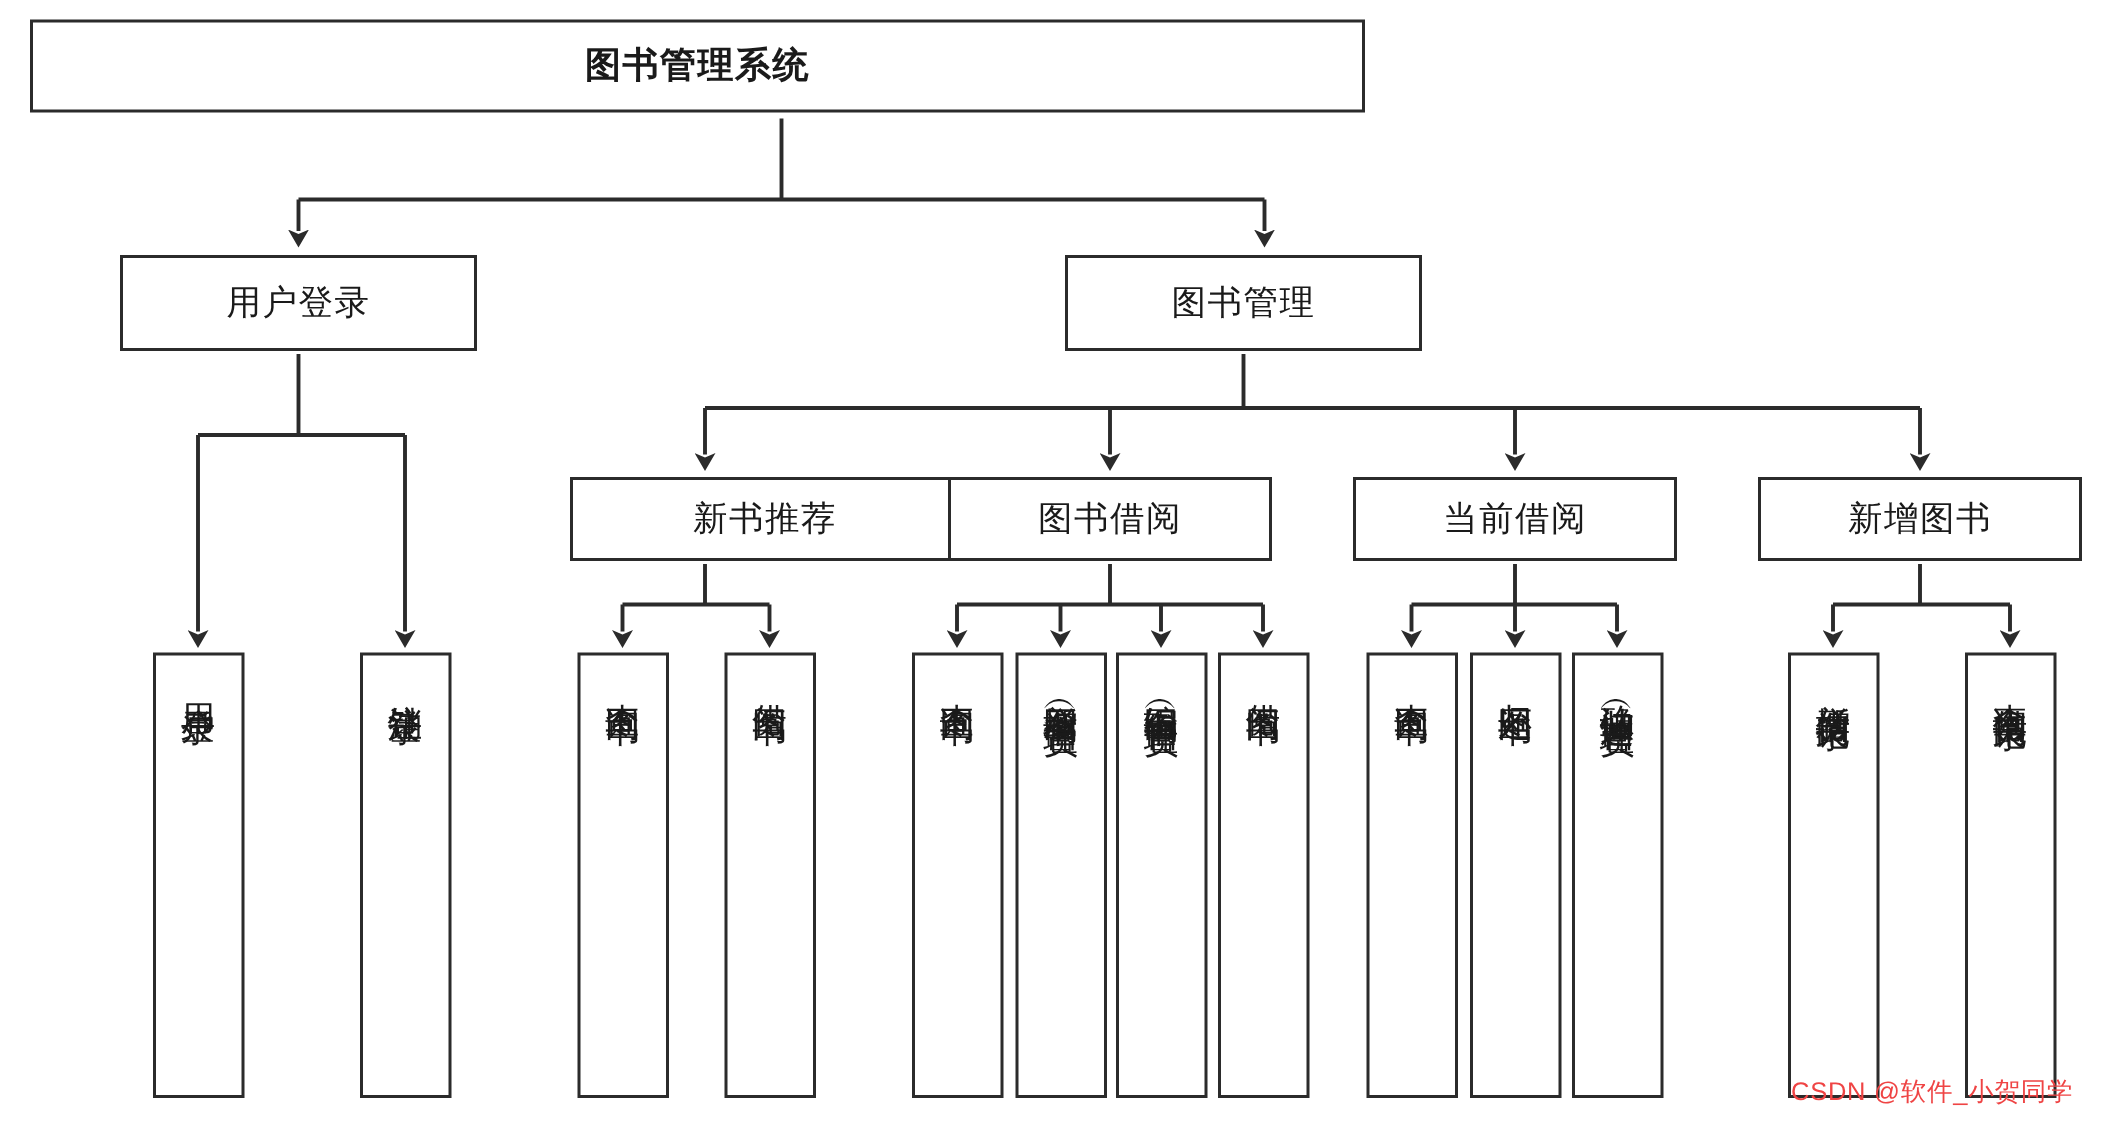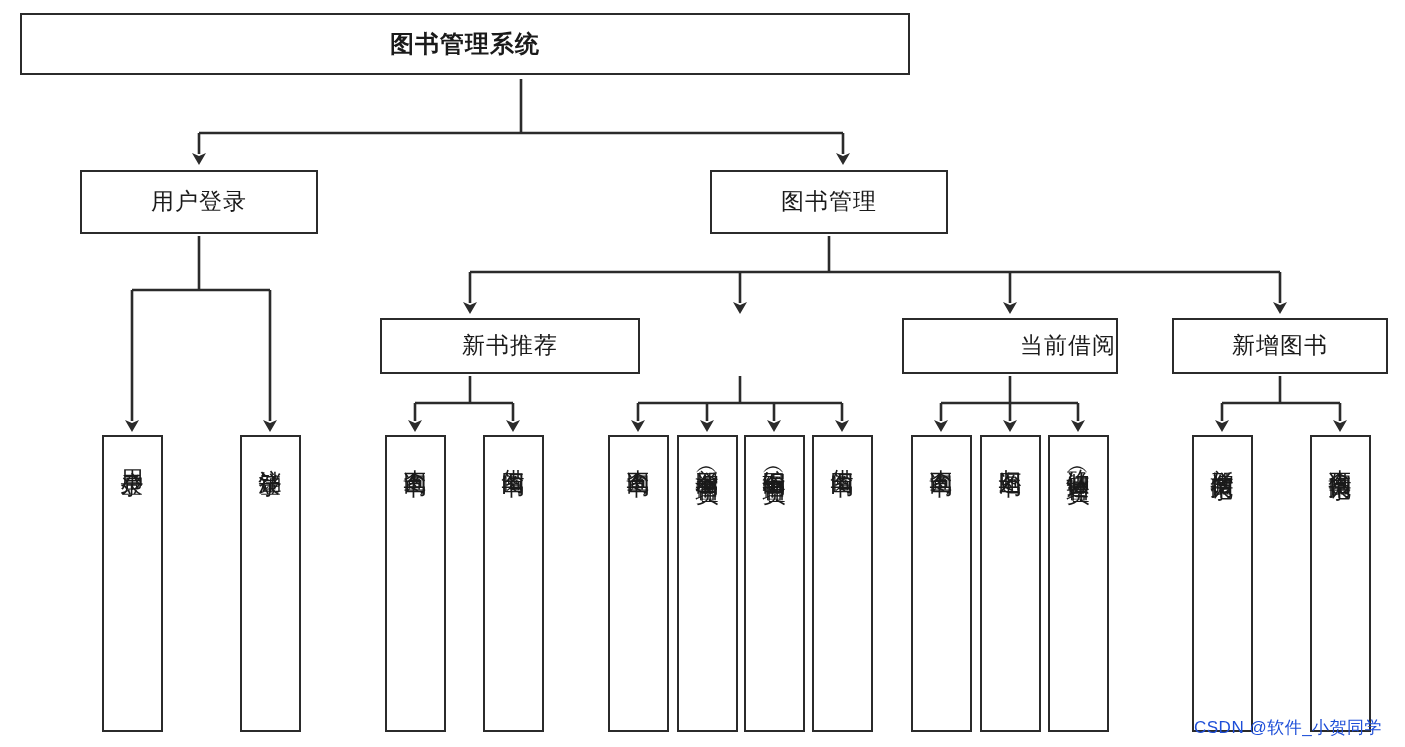--- a/index.html
+++ b/index.html
@@ -57,21 +57,21 @@
   .node.vert .label {
     writing-mode: vertical-rl;
     text-orientation: upright;
     font-size: 23px;
     line-height: 1.05;
     letter-spacing: 2px;
     white-space: pre-line;
   }
   .watermark {
     position: absolute;
-    color: #1d4ed8;
+    color: #ef4444;
     font-size: 17px;
     letter-spacing: 0.5px;
     white-space: nowrap;
     z-index: 3;
     user-select: none;
     text-align: center;
   }
 </style>
 </head>
 <body>
@@ -135,21 +135,24 @@
   <div class="node horiz" style="left:80px; top:170px; width:238px; height:64px;">
     <span class="label">用户登录</span>
   </div>
   <div class="node horiz" style="left:710px; top:170px; width:238px; height:64px;align-items:center;">
     <span class="label">图书管理</span>
   </div>
 
   <div class="node horiz" style="left:368px; top:318px; width:260px; height:56px;margin-left:12px;">
     <span class="label">新书推荐</span>
   </div>
-  <div class="node horiz" style="left:902px; top:318px; width:216px; height:56px;justify-content:flex-end;">
+  <div class="node horiz" style="left:632px; top:318px; width:216px; height:56px;">
+    <span class="label">图书借阅</span>
+  </div>
+  <div class="node horiz" style="left:902px; top:318px; width:216px; height:56px;">
     <span class="label">当前借阅</span>
   </div>
   <div class="node horiz" style="left:1172px; top:318px; width:216px; height:56px;">
     <span class="label">新增图书</span>
   </div>
 
   <div class="node vert" style="left:102px; top:435px; width:61px; height:297px;">
     <span class="label">用户登录</span>
   </div>
   <div class="node vert" style="left:240px; top:435px; width:61px; height:297px;">

